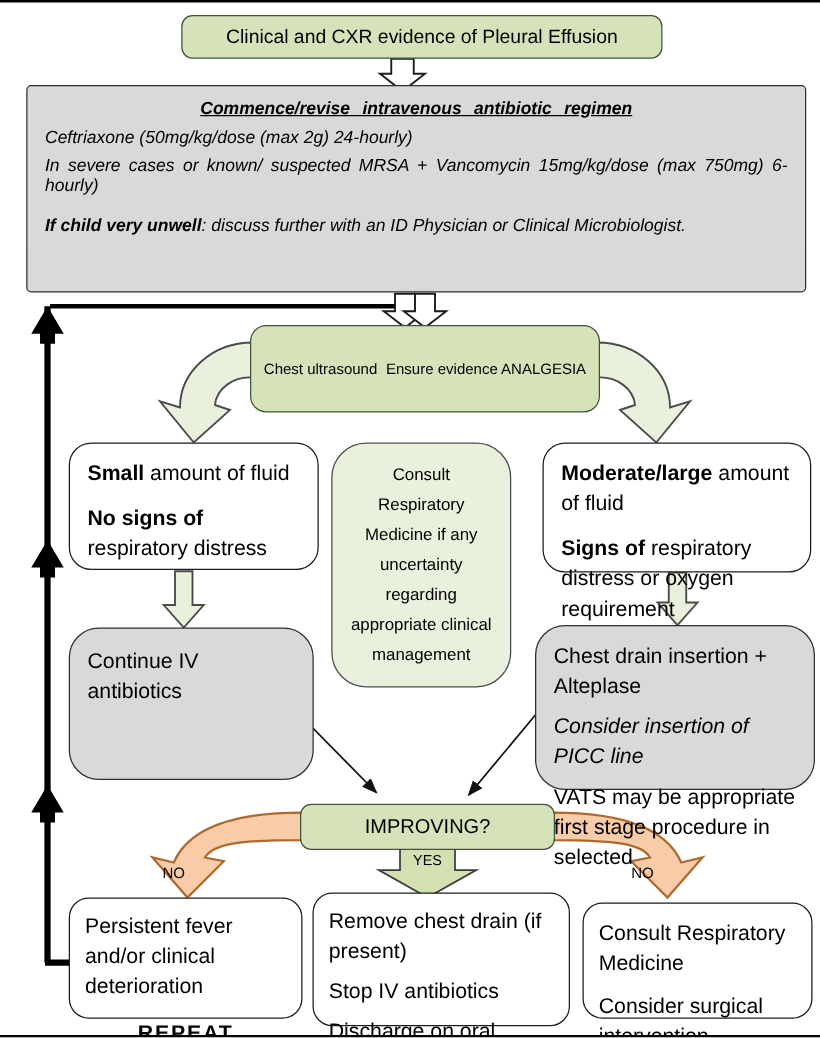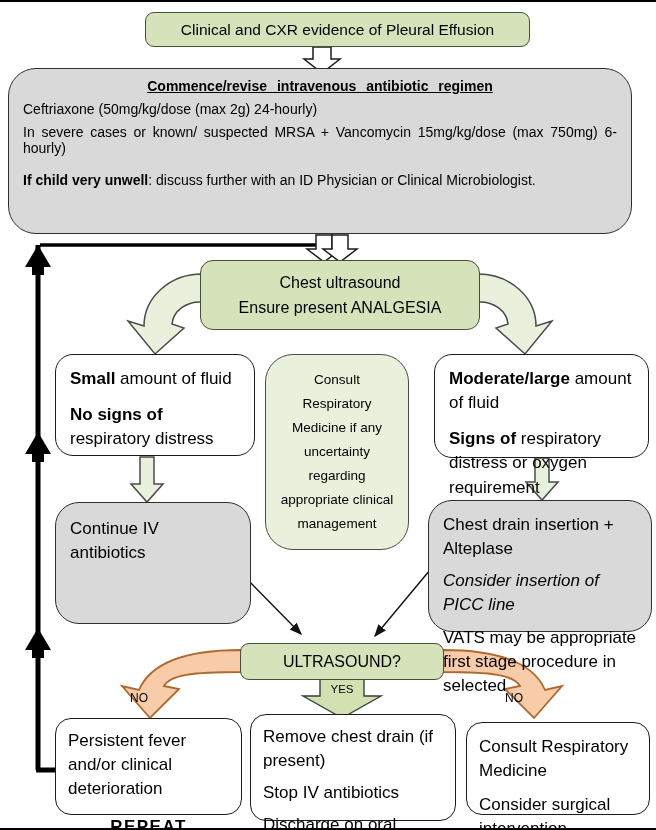--- a/index.html
+++ b/index.html
@@ -13,25 +13,25 @@
   .rounded{border-radius:16px;}
   .green{background:var(--green_fill);border:1.6px solid var(--green_border);}
   .lightgreen{background:var(--light_green_fill);border:1.3px solid #4b4b4b;}
   .grayfill{background:var(--gray_fill);border:1.3px solid var(--dark_border);}
   .whitefill{background:#fff;border:1.6px solid #1c1c1c;}
   .center-flex{display:flex;align-items:center;justify-content:center;text-align:center;}
   .body-text{font-size:17px;line-height:1.42;}
   p{margin:0;}
 
   .title-box{left:145px;top:10px;width:385px;height:35px;border-radius:9px;font-size:15.5px;}
-  .regimen-box{left:8px;top:66px;width:624px;height:166px;border-radius:28px;padding:9px 14px 8px 14px;font-size:14px;}
+  .regimen-box{left:21px;top:66px;width:624px;height:166px;border-radius:4px;padding:9px 14px 8px 14px;font-size:14px;font-style:italic;}
   .regimen-heading{text-align:center;font-weight:bold;text-decoration:underline;word-spacing:6px;margin-bottom:7px;}
   .regimen-p1{margin-bottom:7px;}
   .regimen-p2{text-align:justify;margin-bottom:16px;}
-  .ultrasound-box{left:200px;top:258px;width:280px;height:70px;border-radius:13px;flex-direction:column;gap:7px;font-size:16px;}
+  .ultrasound-box{left:200px;top:258px;width:280px;height:70px;border-radius:13px;gap:7px;font-size:12px;}
   .small-box{left:55px;top:352px;width:200px;height:102px;border-radius:18px;padding:12px 14px;}
   .consult-box{left:265px;top:352px;width:144px;height:196px;border-radius:28px;padding:13px 14px;text-align:center;font-size:13.5px;line-height:24px;}
   .moderate-box{left:434px;top:352px;width:215px;height:104px;border-radius:18px;padding:12px 14px;}
   .gap12{margin-top:12px;}
   .gap10{margin-top:10px;}
   .gap8{margin-top:8px;}
   .continue-box{left:55px;top:500px;width:196px;height:122px;border-radius:24px;padding:14px 14px;}
   .chestdrain-box{left:428px;top:498px;width:224px;height:132px;border-radius:24px;padding:12px 14px;}
   .improving-box{left:240px;top:641px;width:204px;height:37px;border-radius:9px;font-size:16px;}
   .persistent-box{left:55px;top:716px;width:187px;height:97px;border-radius:16px;padding:10px 12px;}
@@ -99,21 +99,21 @@
 
   <div class="box grayfill regimen-box">
     <div class="regimen-heading">Commence/revise intravenous antibiotic regimen</div>
     <p class="regimen-p1">Ceftriaxone (50mg/kg/dose (max 2g) 24-hourly)</p>
     <p class="regimen-p2">In severe cases or known/ suspected MRSA + Vancomycin 15mg/kg/dose (max 750mg) 6-hourly)</p>
     <p><b>If child very unwell</b><span>: discuss further with an ID Physician or Clinical Microbiologist.</span></p>
   </div>
 
   <div class="box green center-flex ultrasound-box">
     <span>Chest ultrasound</span>
-    <span>Ensure present ANALGESIA</span>
+    <span>Ensure evidence ANALGESIA</span>
   </div>
 
   <div class="box whitefill body-text small-box">
     <p><b>Small</b><span> amount of fluid</span></p>
     <p class="gap12"><b>No signs of</b><span> respiratory distress</span></p>
   </div>
 
   <div class="box lightgreen consult-box">
     <span>Consult Respiratory Medicine if any uncertainty regarding appropriate clinical management</span>
   </div>
@@ -127,21 +127,21 @@
     <p>Continue IV antibiotics</p>
   </div>
 
   <div class="box grayfill rounded body-text chestdrain-box">
     <p>Chest drain insertion + Alteplase</p>
     <p class="gap8" style="font-style:italic">Consider insertion of PICC line</p>
     <p class="gap8">VATS may be appropriate first stage procedure in selected</p>
   </div>
 
   <div class="box green center-flex improving-box">
-    <span>ULTRASOUND?</span>
+    <span>IMPROVING?</span>
   </div>
 
   <div class="flow-label no-left">NO</div>
   <div class="flow-label yes-label">YES</div>
   <div class="flow-label no-right">NO</div>
 
   <div class="box whitefill body-text persistent-box">
     <p>Persistent fever and/or clinical deterioration</p>
     <div class="repeat-lines">
       <div>REPEAT</div>

